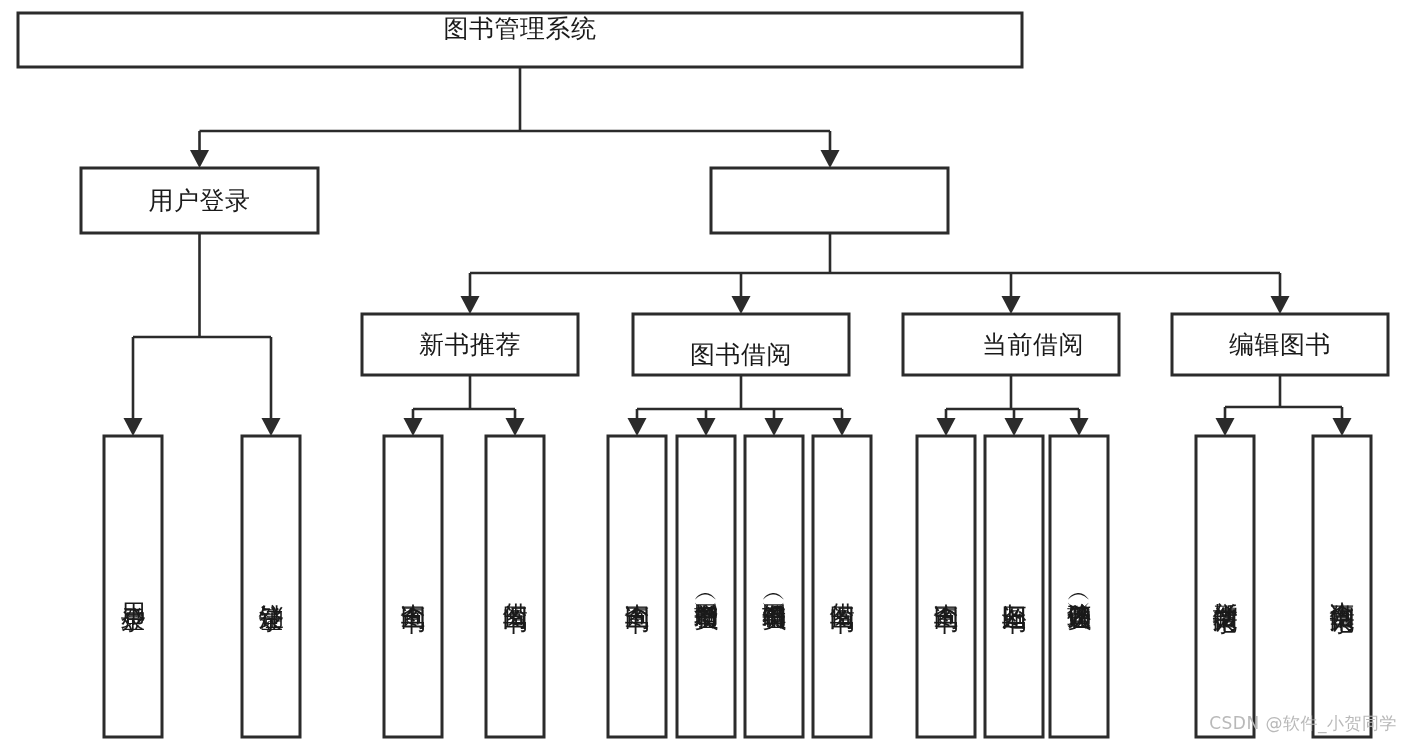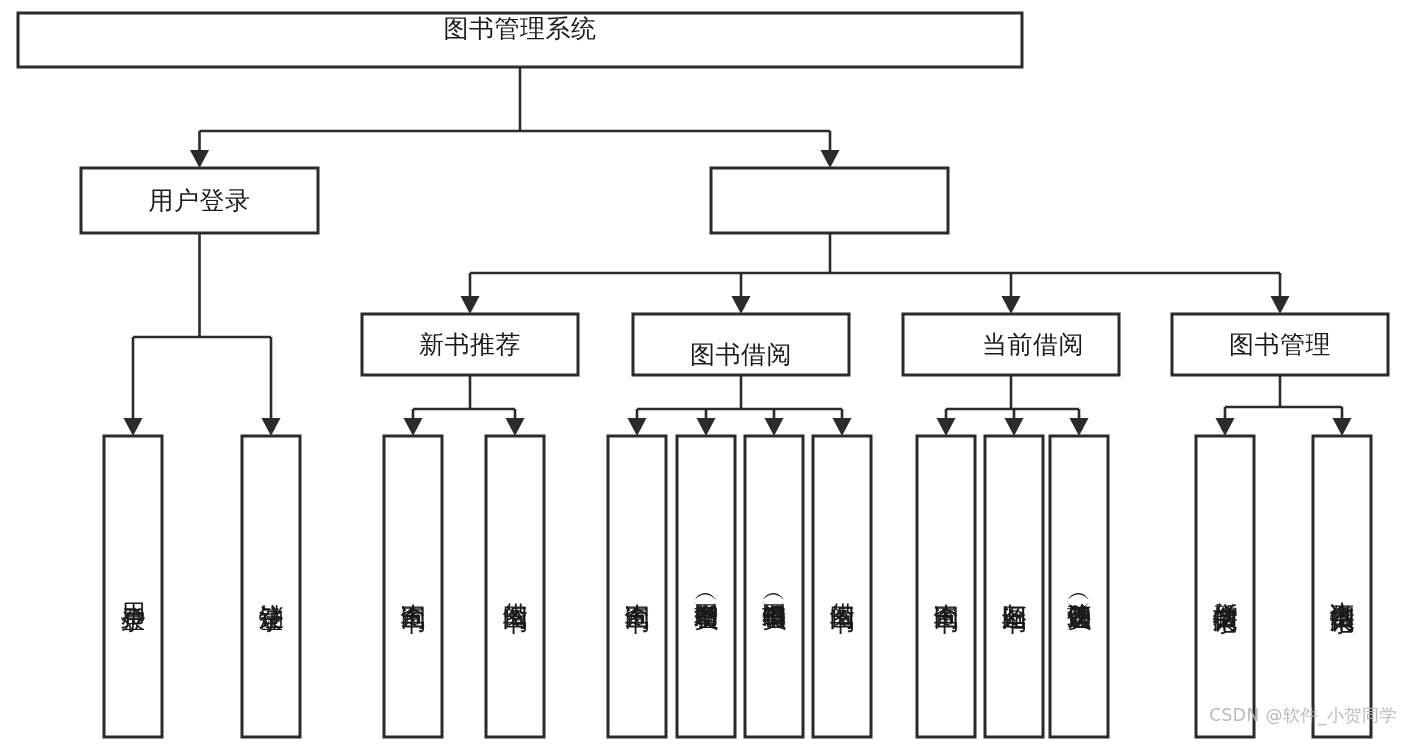--- a/index.html
+++ b/index.html
@@ -71,21 +71,21 @@
     align-items: center;
     justify-content: center;
   }
   .vert-label.tight {
     letter-spacing: 0.5px;
     font-size: 24px;
   }
   .watermark {
     position: absolute;
     right: 8px;
-    bottom: 20px;
+    bottom: 12px;
     font-size: 17px;
     color: #b9b9b9;
     font-family: "DejaVu Sans", "Liberation Sans", sans-serif;
     white-space: nowrap;
     letter-spacing: 0.5px;
   }
 </style>
 </head>
 <body>
 
@@ -183,21 +183,21 @@
     </g>
   </svg>
 
   <div class="node-label horiz-label root-label" style="left:18px; top:0; width:1004px; height:40px;margin-top:9px;">图书管理系统</div>
 
   <div class="node-label horiz-label" style="left:81px; top:168px; width:237px; height:65px;">用户登录</div>
 
   <div class="node-label horiz-label" style="left:362px; top:314px; width:216px; height:61px;border-radius:14px;">新书推荐</div>
   <div class="node-label horiz-label" style="left:633px; top:324px; width:216px; height:61px;">图书借阅</div>
   <div class="node-label horiz-label" style="left:903px; top:314px; width:260px; height:61px;">当前借阅</div>
-  <div class="node-label horiz-label" style="left:1172px; top:314px; width:216px; height:61px;">图书管理</div>
+  <div class="node-label horiz-label" style="left:1172px; top:314px; width:216px; height:61px;">编辑图书</div>
 
   <div class="node-label vert-label" style="left:104px; top:436px; width:58px; height:301px;">用户登录</div>
   <div class="node-label vert-label" style="left:242px; top:436px; width:58px; height:301px;">注销登录</div>
   <div class="node-label vert-label" style="left:384px; top:436px; width:58px; height:301px;">查询图书</div>
   <div class="node-label vert-label" style="left:486px; top:436px; width:58px; height:301px;">借阅图书</div>
   <div class="node-label vert-label" style="left:608px; top:436px; width:58px; height:301px;">查询图书</div>
   <div class="node-label vert-label tight" style="left:677px; top:436px; width:58px; height:301px;">新增图书（管理员）</div>
   <div class="node-label vert-label tight" style="left:745px; top:436px; width:58px; height:301px;">编辑图书（管理员）</div>
   <div class="node-label vert-label" style="left:813px; top:436px; width:58px; height:301px;">借阅图书</div>
   <div class="node-label vert-label" style="left:917px; top:436px; width:58px; height:301px;">查询图书</div>

